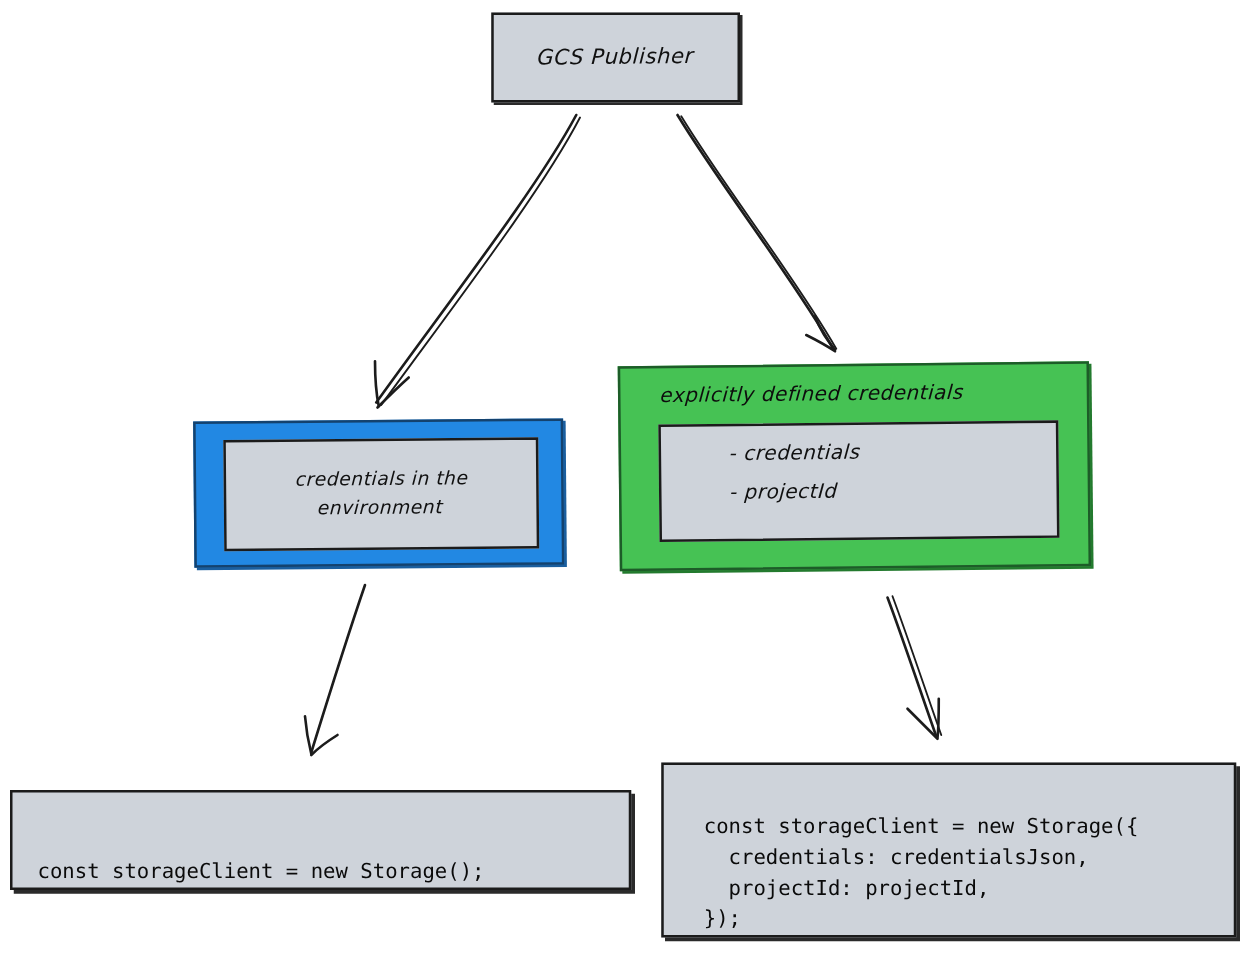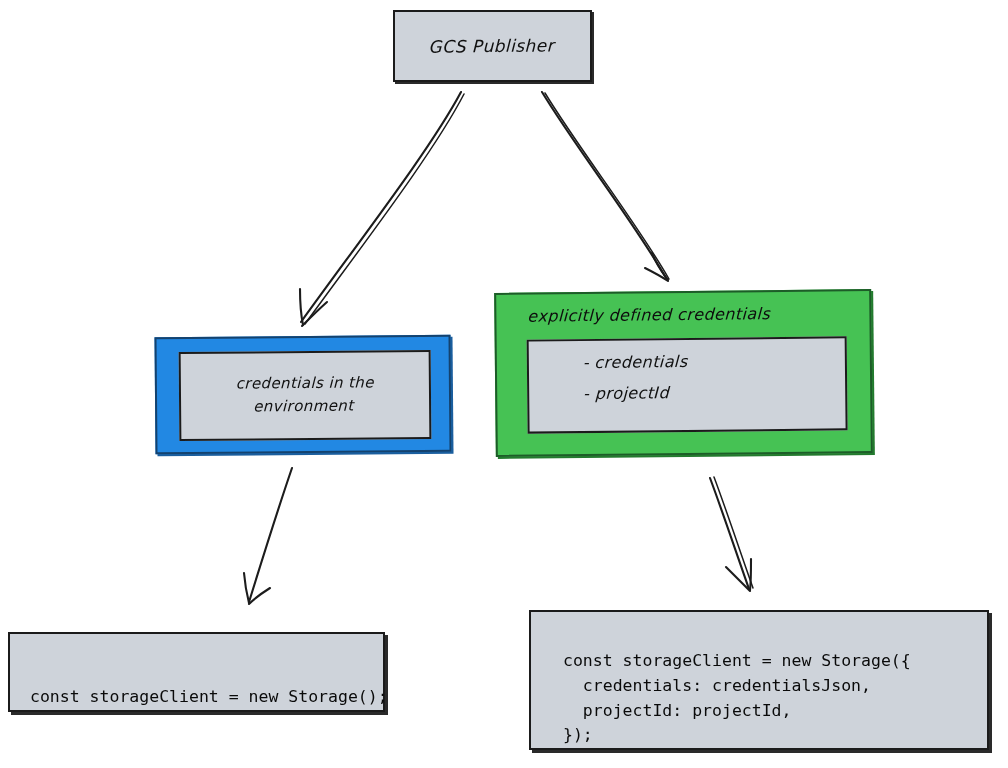--- a/index.html
+++ b/index.html
@@ -137,21 +137,21 @@
     margin: 0;
     font-family: "DejaVu Sans Mono", monospace;
     font-size: 16.5px;
     line-height: 1.5;
     color: #0a0a0a;
     white-space: pre;
   }
   #code-env {
     left: 8px;
     top: 632px;
-    width: 377px;
+    width: 497px;
     height: 80px;
     padding-left: 20px;
   }
   #code-explicit {
     left: 529px;
     top: 610px;
     width: 460px;
     height: 140px;
     padding-left: 32px;
   }

